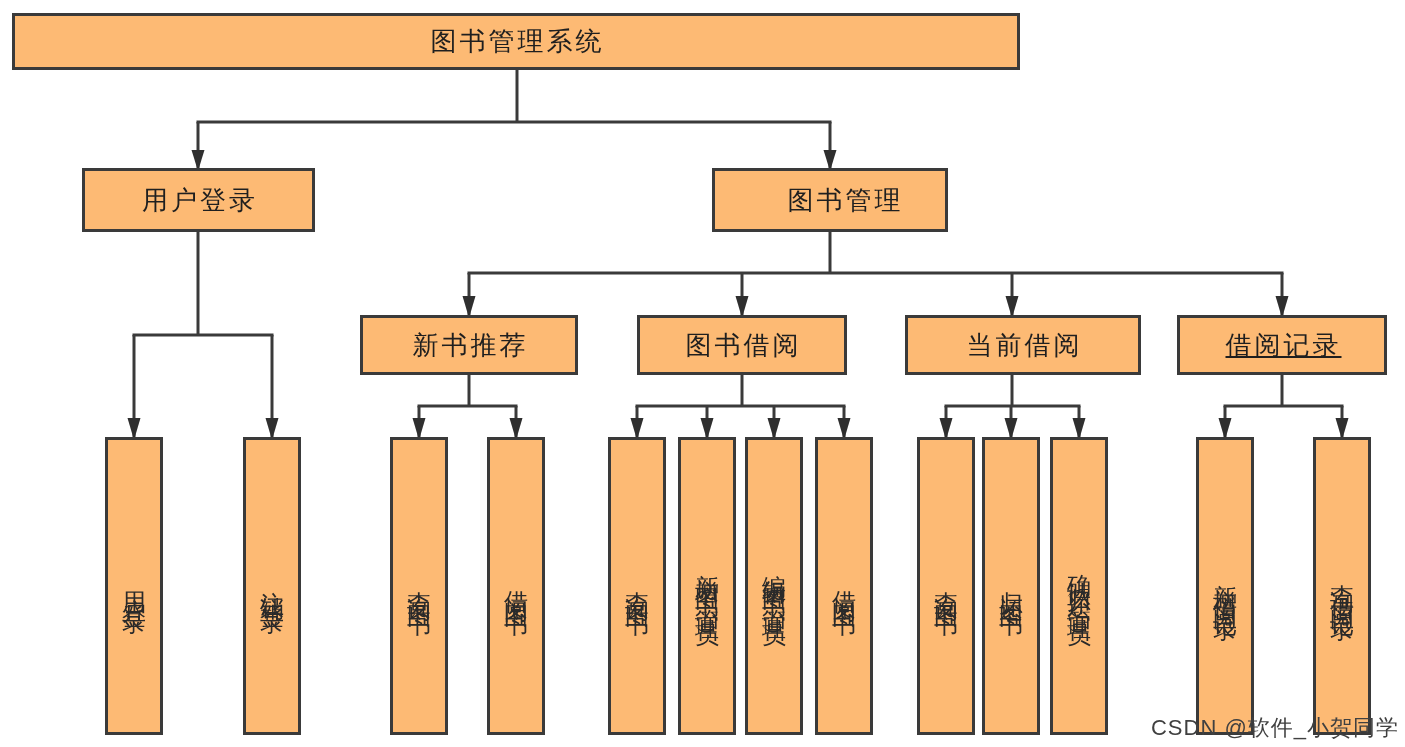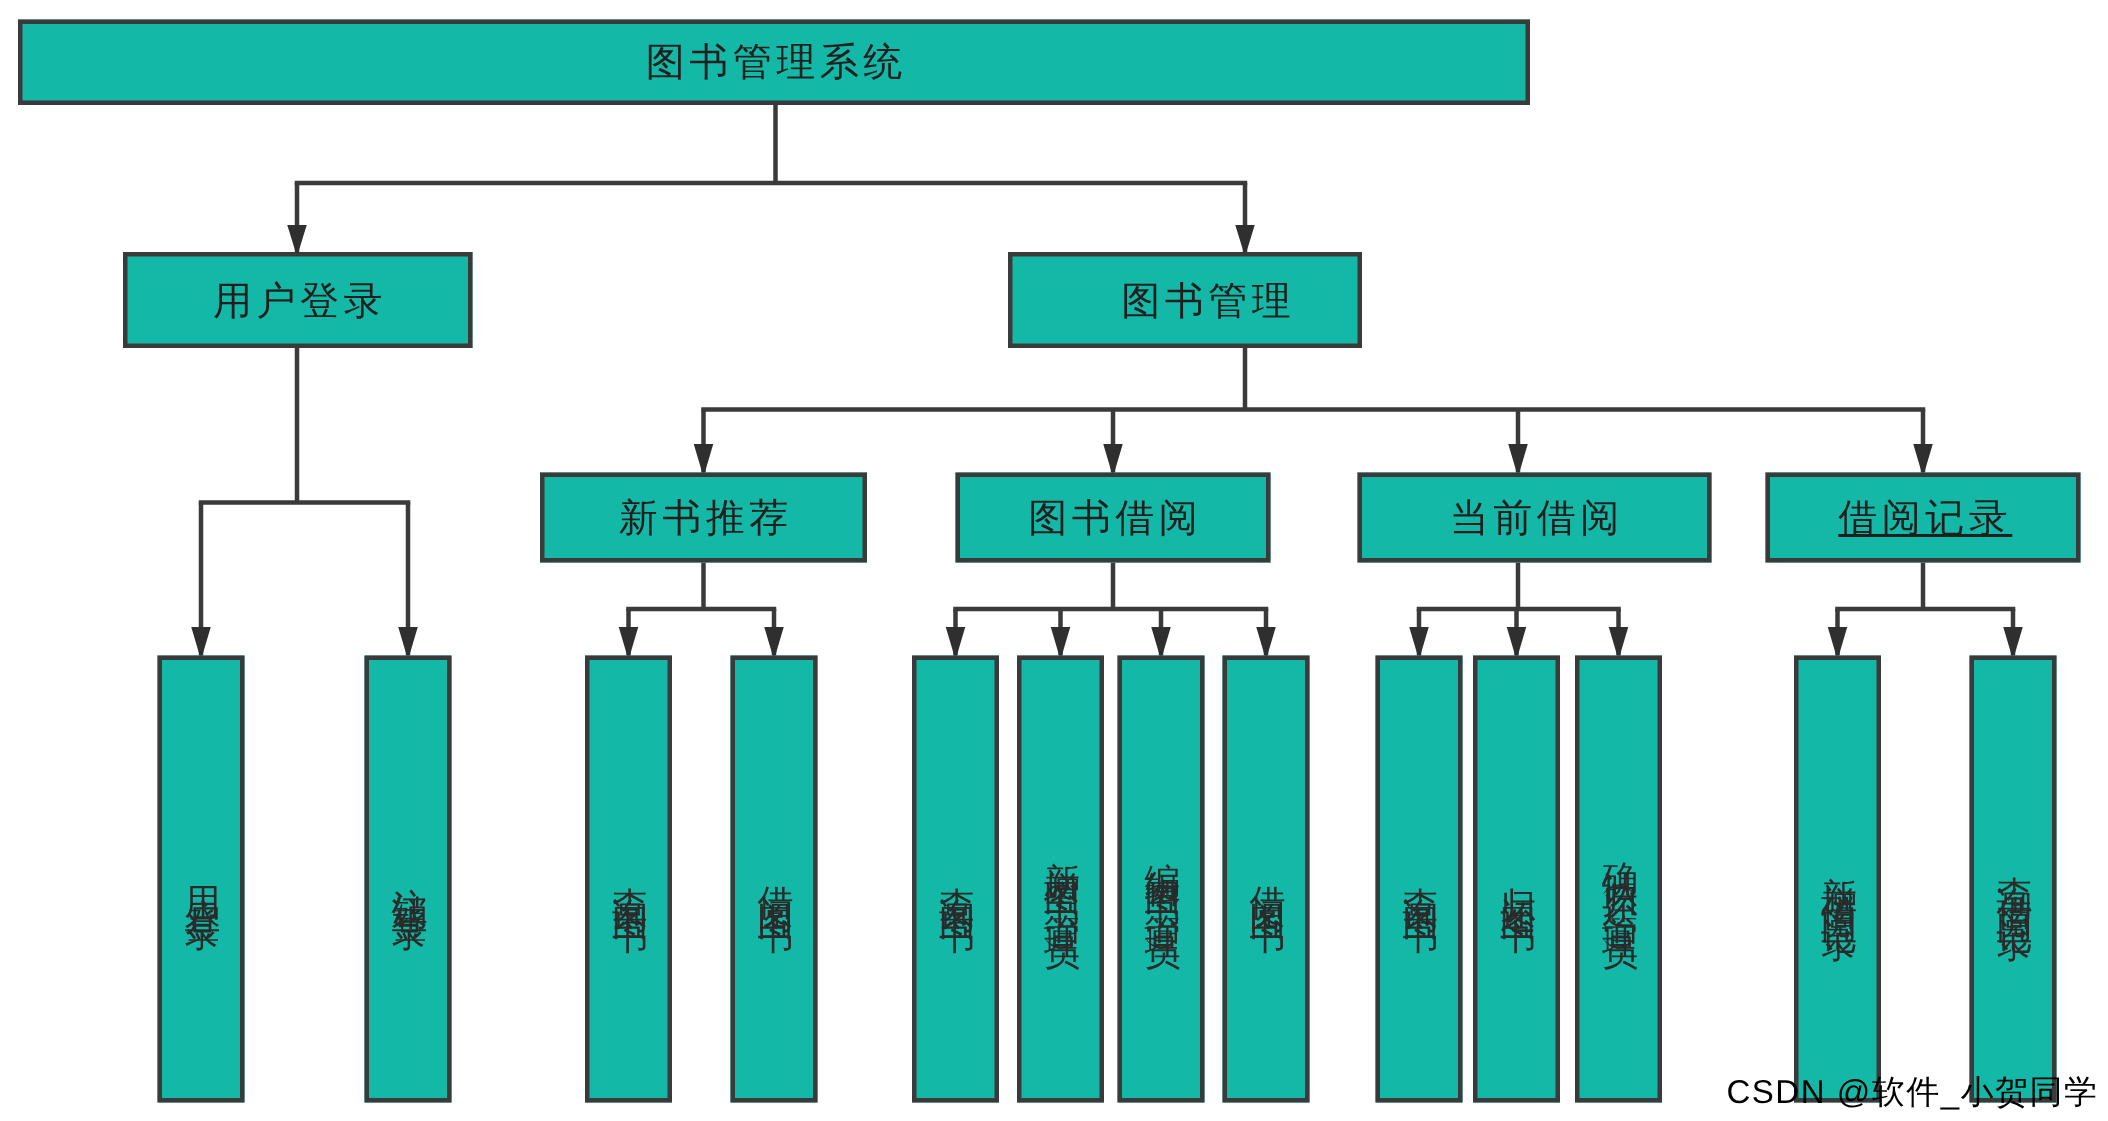--- a/index.html
+++ b/index.html
@@ -15,21 +15,21 @@
     position: absolute;
     left: 0; top: 0;
     width: 1405px;
     height: 747px;
     z-index: 1;
   }
   .node {
     position: absolute;
     box-sizing: border-box;
     border: 3px solid #3a3a3a;
-    background: #14b8a6;
+    background: #fdba74;
     display: flex;
     align-items: center;
     justify-content: center;
     color: #1f1f1f;
     z-index: 2;
   }
   .hbox {
     font-size: 26px;
     letter-spacing: 3px;
     text-indent: 3px;
@@ -41,21 +41,21 @@
     letter-spacing: 7px;
     line-height: 1;
     color: #2a2a2a;
   }
   .watermark {
     position: absolute;
     right: 6px;
     bottom: 4px;
     font-size: 22px;
     letter-spacing: 1px;
-    color: #000000;
+    color: #404040;
     z-index: 5;
     white-space: nowrap;
   }
 </style>
 </head>
 <body>
 
 <div class="stage">
 
   <svg class="wires" viewBox="0 0 1405 747" xmlns="http://www.w3.org/2000/svg">
@@ -121,21 +121,21 @@
       <polygon points="1004.5,418 1017.5,418 1011,440"></polygon>
       <polygon points="1072.5,418 1085.5,418 1079,440"></polygon>
       <polygon points="1218.5,418 1231.5,418 1225,440"></polygon>
       <polygon points="1335.5,418 1348.5,418 1342,440"></polygon>
     </g>
   </svg>
 
   <div class="node hbox" style="left:12px; top:13px; width:1008px; height:57px;">图书管理系统</div>
 
   <div class="node hbox" style="left:82px; top:168px; width:233px; height:64px;">用户登录</div>
-  <div class="node hbox" style="left:672px; top:168px; width:236px; height:64px;padding-left:28px;">图书管理</div>
+  <div class="node hbox" style="left:712px; top:168px; width:236px; height:64px;padding-left:28px;">图书管理</div>
 
   <div class="node hbox" style="left:637px; top:315px; width:210px; height:60px;">图书借阅</div>
   <div class="node hbox" style="left:360px; top:315px; width:218px; height:60px;">新书推荐</div>
   <div class="node hbox" style="left:905px; top:315px; width:236px; height:60px;">当前借阅</div>
   <div class="node hbox" style="left:1177px; top:315px; width:210px; height:60px;text-decoration:underline;">借阅记录</div>
 
   <div class="node leaf" style="left:105px; top:437px; width:58px; height:298px;">
     <span>用户登录</span>
   </div>
   <div class="node leaf" style="left:243px; top:437px; width:58px; height:298px;">

